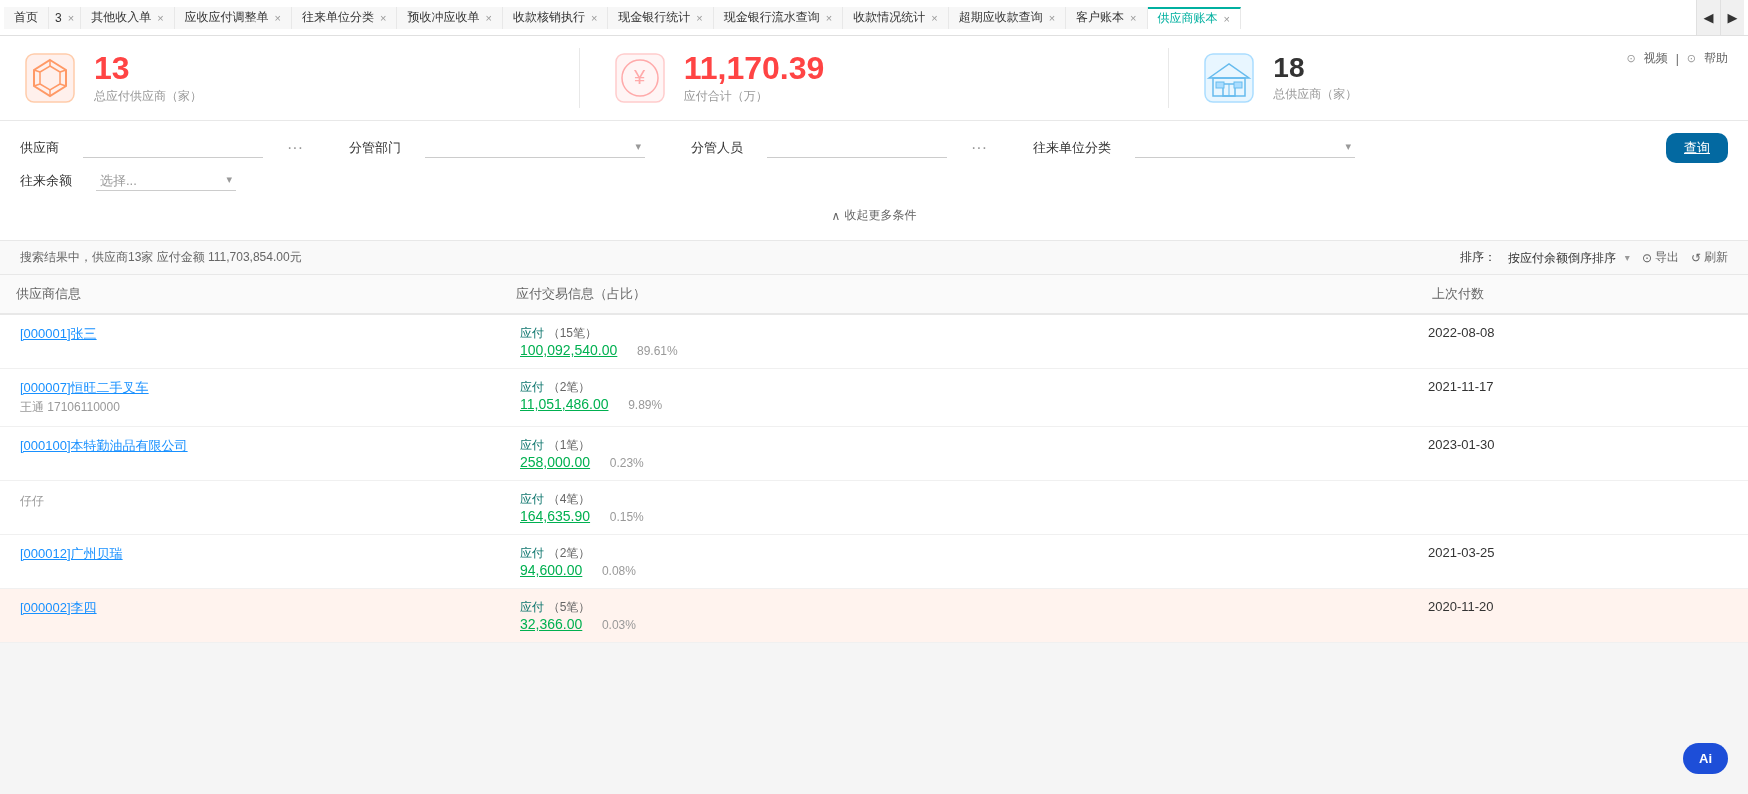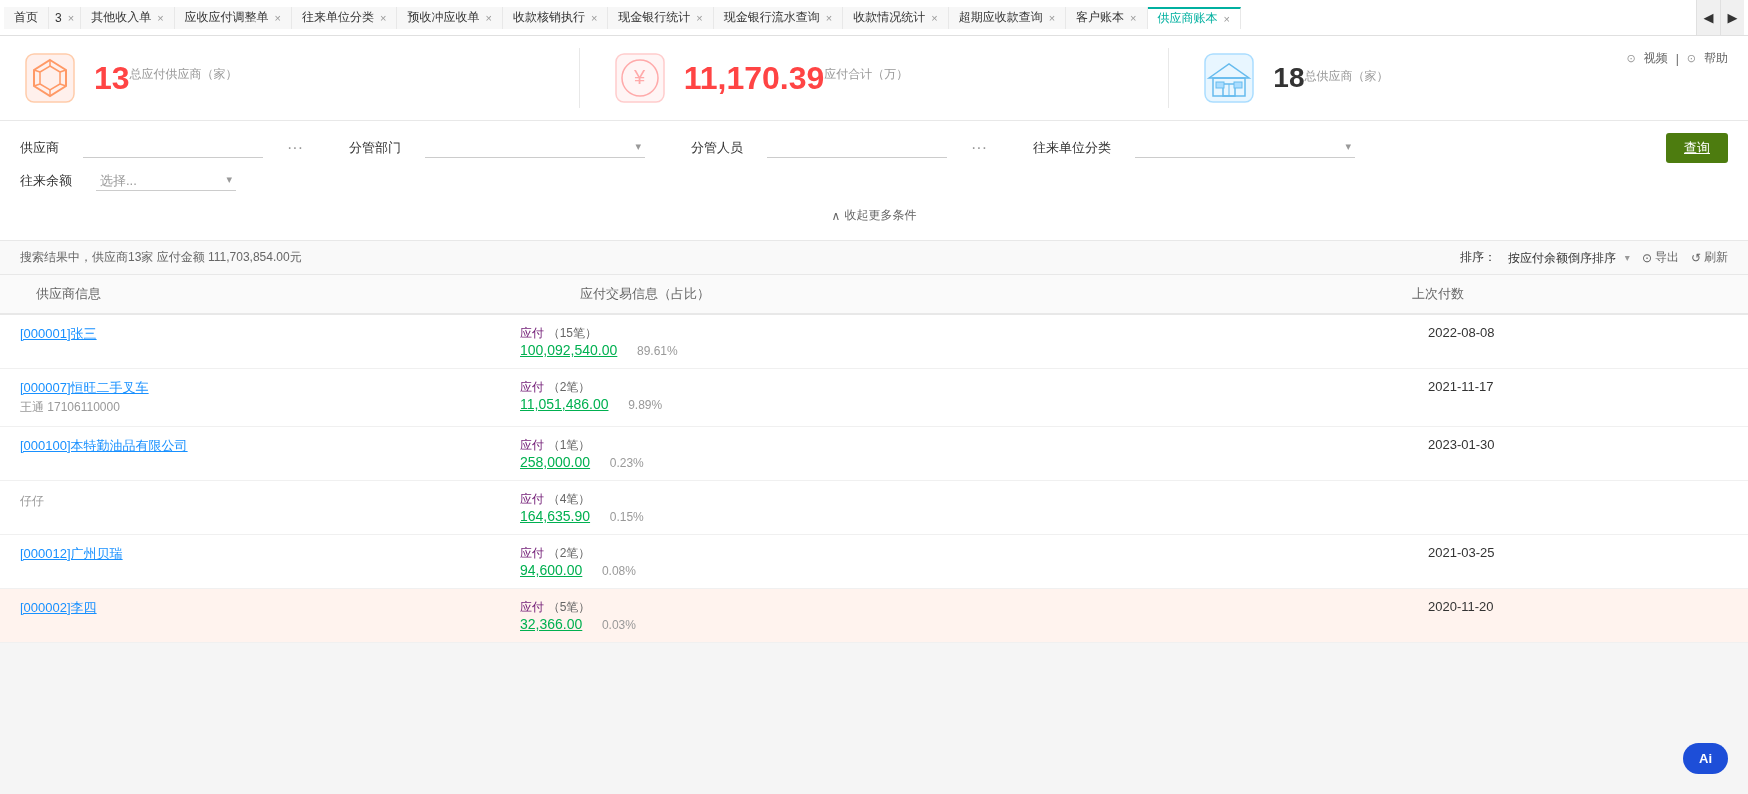--- a/index.html
+++ b/index.html
@@ -20,21 +20,21 @@
     .nav-arrow { width: 24px; height: 36px; display: flex; align-items: center; justify-content: center; cursor: pointer; background: #f0f0f0; border-left: 1px solid #e0e0e0; }
 
     
     .stats-bar {
       display: flex; align-items: center; background: #fff; padding: 12px 20px;
       border-bottom: 1px solid #e8e8e8; position: relative;
     }
     .stat-block { display: flex; align-items: center; gap: 14px; flex: 1; }
     .stat-icon { width: 60px; height: 60px; display: flex; align-items: center; justify-content: center; }
     .stat-icon svg { width: 56px; height: 56px; }
-    .stat-info { display: flex; flex-direction: row; }
+    .stat-info { display: flex; flex-direction: column; }
     .stat-number { font-size: 32px; font-weight: bold; color: #ff4444; line-height: 1; }
     .stat-label { font-size: 12px; color: #999; margin-top: 4px; }
     .stat-divider { width: 1px; height: 60px; background: #e8e8e8; margin: 0 30px; }
     .top-right-links { position: absolute; right: 20px; top: 14px; font-size: 12px; color: #666; display: flex; gap: 8px; align-items: center; }
     .top-right-links span { cursor: pointer; color: #666; }
     .divider-dot { color: #ccc; }
 
     
     .filter-bar {
       background: #fff; padding: 12px 20px 8px; border-bottom: 1px solid #e8e8e8;
@@ -48,22 +48,22 @@
     }
     .filter-select {
       border: none; border-bottom: 1px solid #ccc; outline: none; padding: 2px 24px 2px 4px;
       font-size: 13px; color: #333; background: transparent; cursor: pointer;
       appearance: none; width: 220px;
     }
     .filter-select-wrap { position: relative; display: inline-block; }
     .filter-select-wrap::after { content: '▾'; position: absolute; right: 4px; top: 2px; color: #999; font-size: 11px; pointer-events: none; }
     .filter-dots { color: #999; font-size: 16px; cursor: pointer; }
     .btn-query {
-      background: #4d7c0f; color: #fff; border: none; padding: 6px 18px;
-      border-radius: 3px; cursor: pointer; font-size: 13px; margin-left: auto; text-decoration: underline;
+      background: #0369a1; color: #fff; border: none; padding: 6px 18px;
+      border-radius: 10px; cursor: pointer; font-size: 13px; margin-left: auto; text-decoration: underline;
     }
     .collapse-btn {
       display: flex; align-items: center; justify-content: center; gap: 4px;
       color: #666; font-size: 12px; cursor: pointer; padding: 4px 0;
       text-align: center;
     }
     .collapse-btn-wrap { text-align: center; padding: 4px 0; }
 
     
     .results-bar {
@@ -73,28 +73,28 @@
     }
     .results-right { display: flex; align-items: center; gap: 12px; }
     .sort-label { color: #333; }
     .sort-select-wrap { position: relative; display: inline-block; }
     .sort-select { border: none; background: transparent; font-size: 12px; color: #333; cursor: pointer; padding-right: 14px; appearance: none; outline: none; }
     .sort-select-wrap::after { content: '▾'; position: absolute; right: 0; top: 1px; color: #999; font-size: 10px; pointer-events: none; }
     .action-btn { display: flex; align-items: center; gap: 3px; cursor: pointer; color: #666; font-size: 12px; }
 
     
     .table-container { background: #fff; margin: 0; }
-    .table-header { display: grid; grid-template-columns: 500px 1fr 300px; padding: 10px 36px; border-bottom: 2px solid #e8e8e8; background: #fafafa; gap: 44px; }
+    .table-header { display: grid; grid-template-columns: 500px 1fr 300px; padding: 10px 16px; border-bottom: 2px solid #e8e8e8; background: #fafafa; }
     .table-header-cell { font-size: 13px; color: #666; font-weight: 500; }
     .table-row { display: grid; grid-template-columns: 500px 1fr 300px; padding: 10px 20px; border-bottom: 1px solid #f0f0f0; align-items: start; }
     .table-row:nth-child(even) { background: #fff; }
     .table-row.highlighted { background: #fff3ee; }
     .supplier-name { color: #1890ff; text-decoration: underline; cursor: pointer; font-size: 13px; }
     .supplier-sub { font-size: 12px; color: #999; margin-top: 2px; }
-    .trade-label { font-size: 12px; color: #701a75; }
+    .trade-label { font-size: 12px; color: #0f766e; }
     .trade-count { font-size: 12px; color: #666; }
     .trade-amount { font-size: 14px; color: #00b050; font-weight: 500; margin-top: 2px; text-decoration: underline; cursor: pointer; }
     .trade-percent { font-size: 12px; color: #999; margin-left: 16px; display: inline-block; }
     .last-pay-date { font-size: 13px; color: #333; }
   </style>
 </head>
 <body>
 
 <div class="top-nav">
   <div class="nav-tab">

